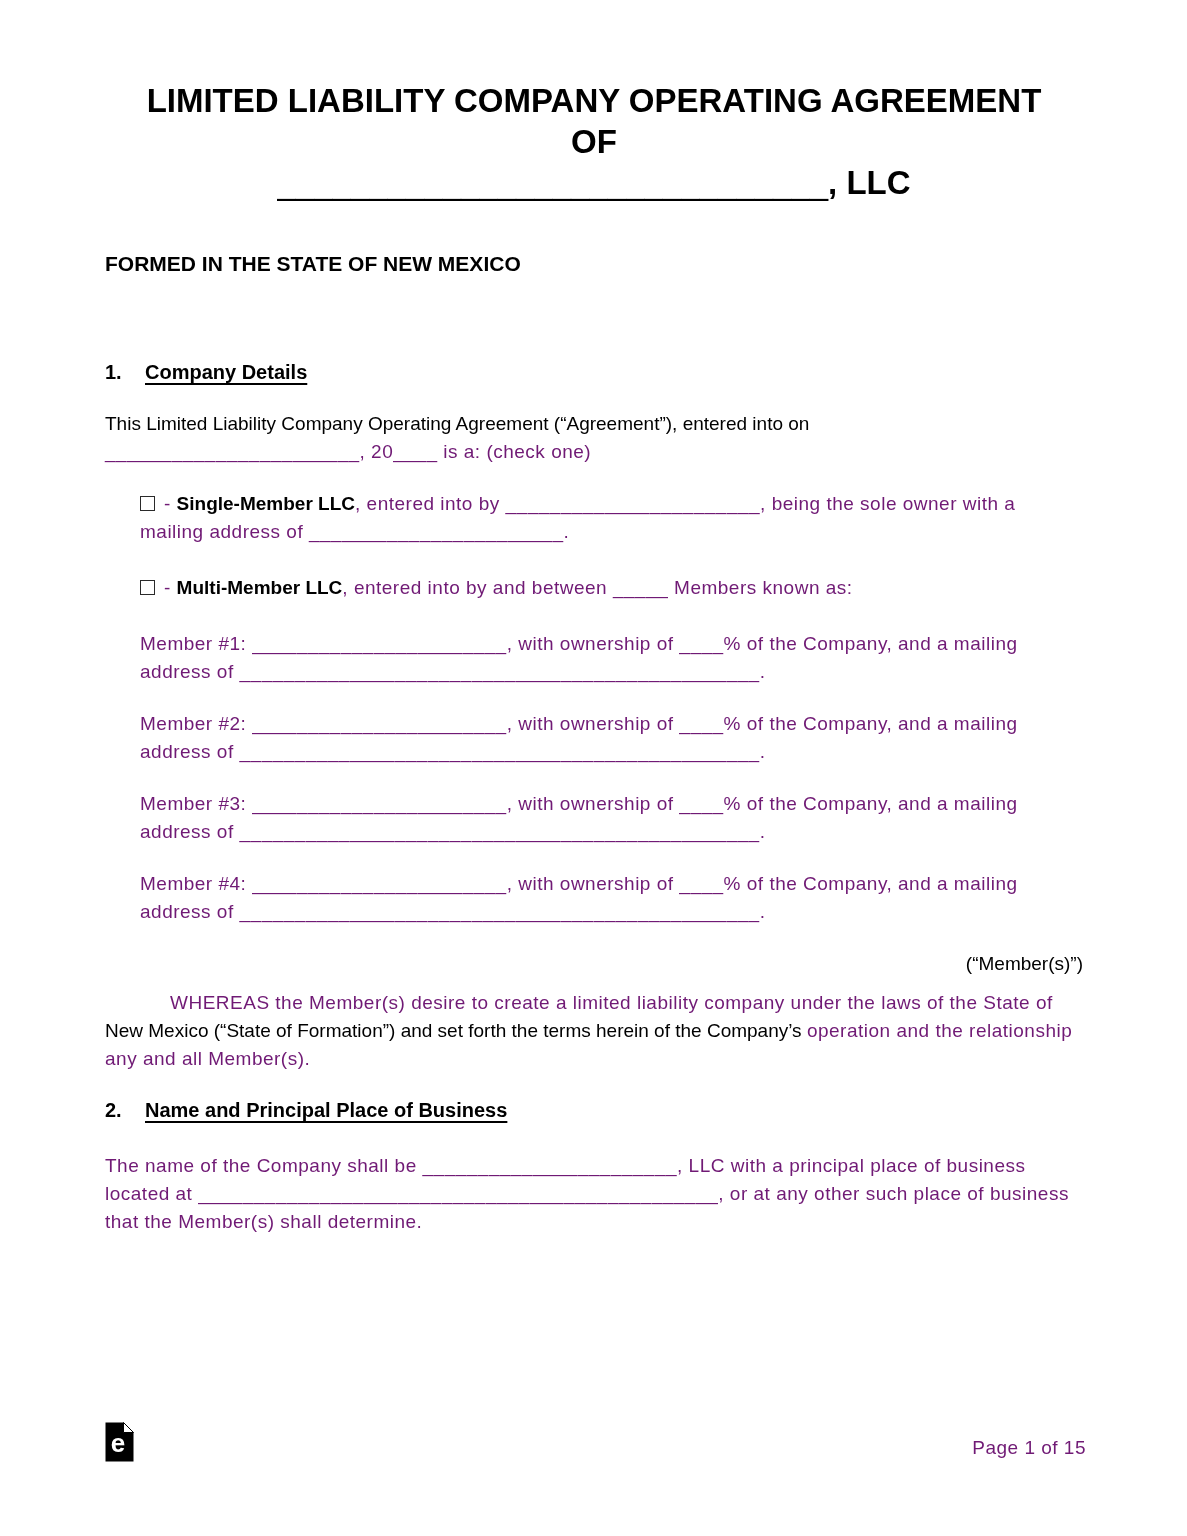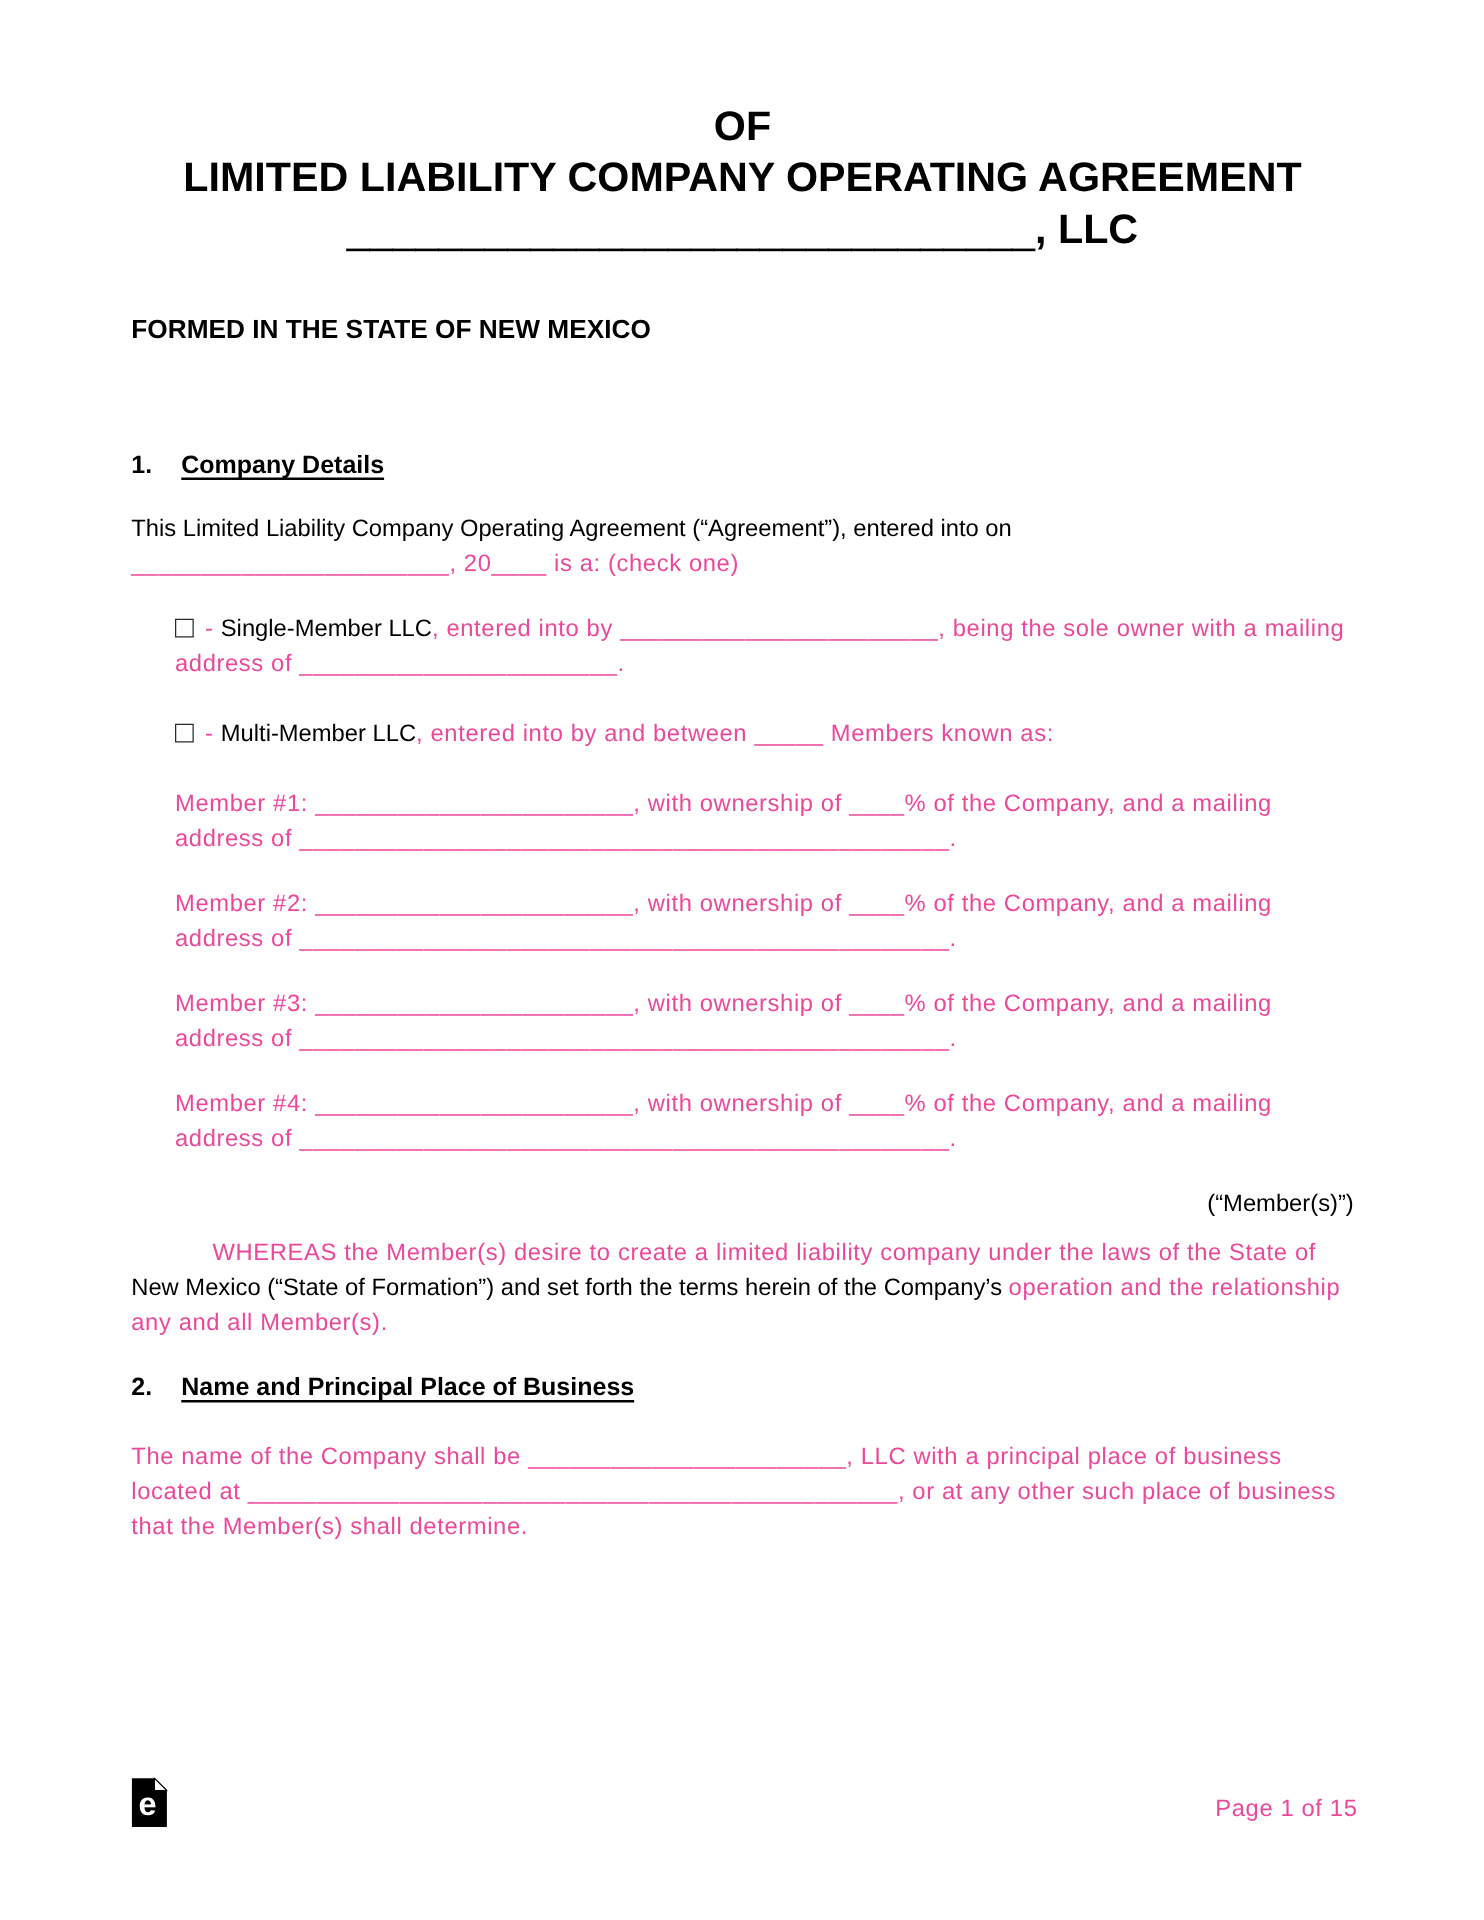--- a/index.html
+++ b/index.html
@@ -13,22 +13,22 @@
   }
   .page {
     position: relative;
     width: 1187px; height: 1536px;
     background: #ffffff;
     padding: 80px 104px 0 105px;
   }
   
   .fa { font-family: "Liberation Sans", sans-serif; letter-spacing: 0; text-align: right; }
   
-  .ft { font-family: "Liberation Sans", sans-serif; font-weight: 400; letter-spacing: 0.5px; color: #ec4899; }
-  .b  { font-weight: normal; }
+  .ft { font-family: "Liberation Sans", sans-serif; font-weight: 400; letter-spacing: 0.5px; color: #701a75; }
+  .b  { font-weight: bold; }
 
   .title-block { text-align: center; font-size: 33px; font-weight: bold; line-height: 41px; }
   .title-blank { font-weight: normal; letter-spacing: 0; }
 
   .formed { margin-top: 46px; font-size: 21px; font-weight: bold; line-height: 30px; }
 
   h2.sec-heading { font-size: 20px; font-weight: bold; line-height: 28px; }
   h2.sec-heading .sec-num { display: inline-block; min-width: 40px; }
   h2.sec-heading .sec-label { text-decoration: underline; text-decoration-thickness: 2px; text-underline-offset: 4px; }
 
@@ -61,22 +61,22 @@
   }
   .footer .page-num { font-size: 19px; margin-bottom: 3px; }
   .logo { display: block; }
 </style>
 </head>
 <body>
 
 <div class="page">
 
   <div class="title-block">
+    <div>LIMITED LIABILITY COMPANY OPERATING AGREEMENT</div>
     <div>OF</div>
-    <div>LIMITED LIABILITY COMPANY OPERATING AGREEMENT</div>
     <div><span class="title-blank">______________________________</span><span>, LLC</span></div>
   </div>
 
   <div class="formed">FORMED IN THE STATE OF NEW MEXICO</div>
 
   <h2 class="sec-heading mt-52">
     <span class="sec-num">1.</span><span class="sec-label">Company Details</span>
   </h2>
 
   <p class="body mt-24">

